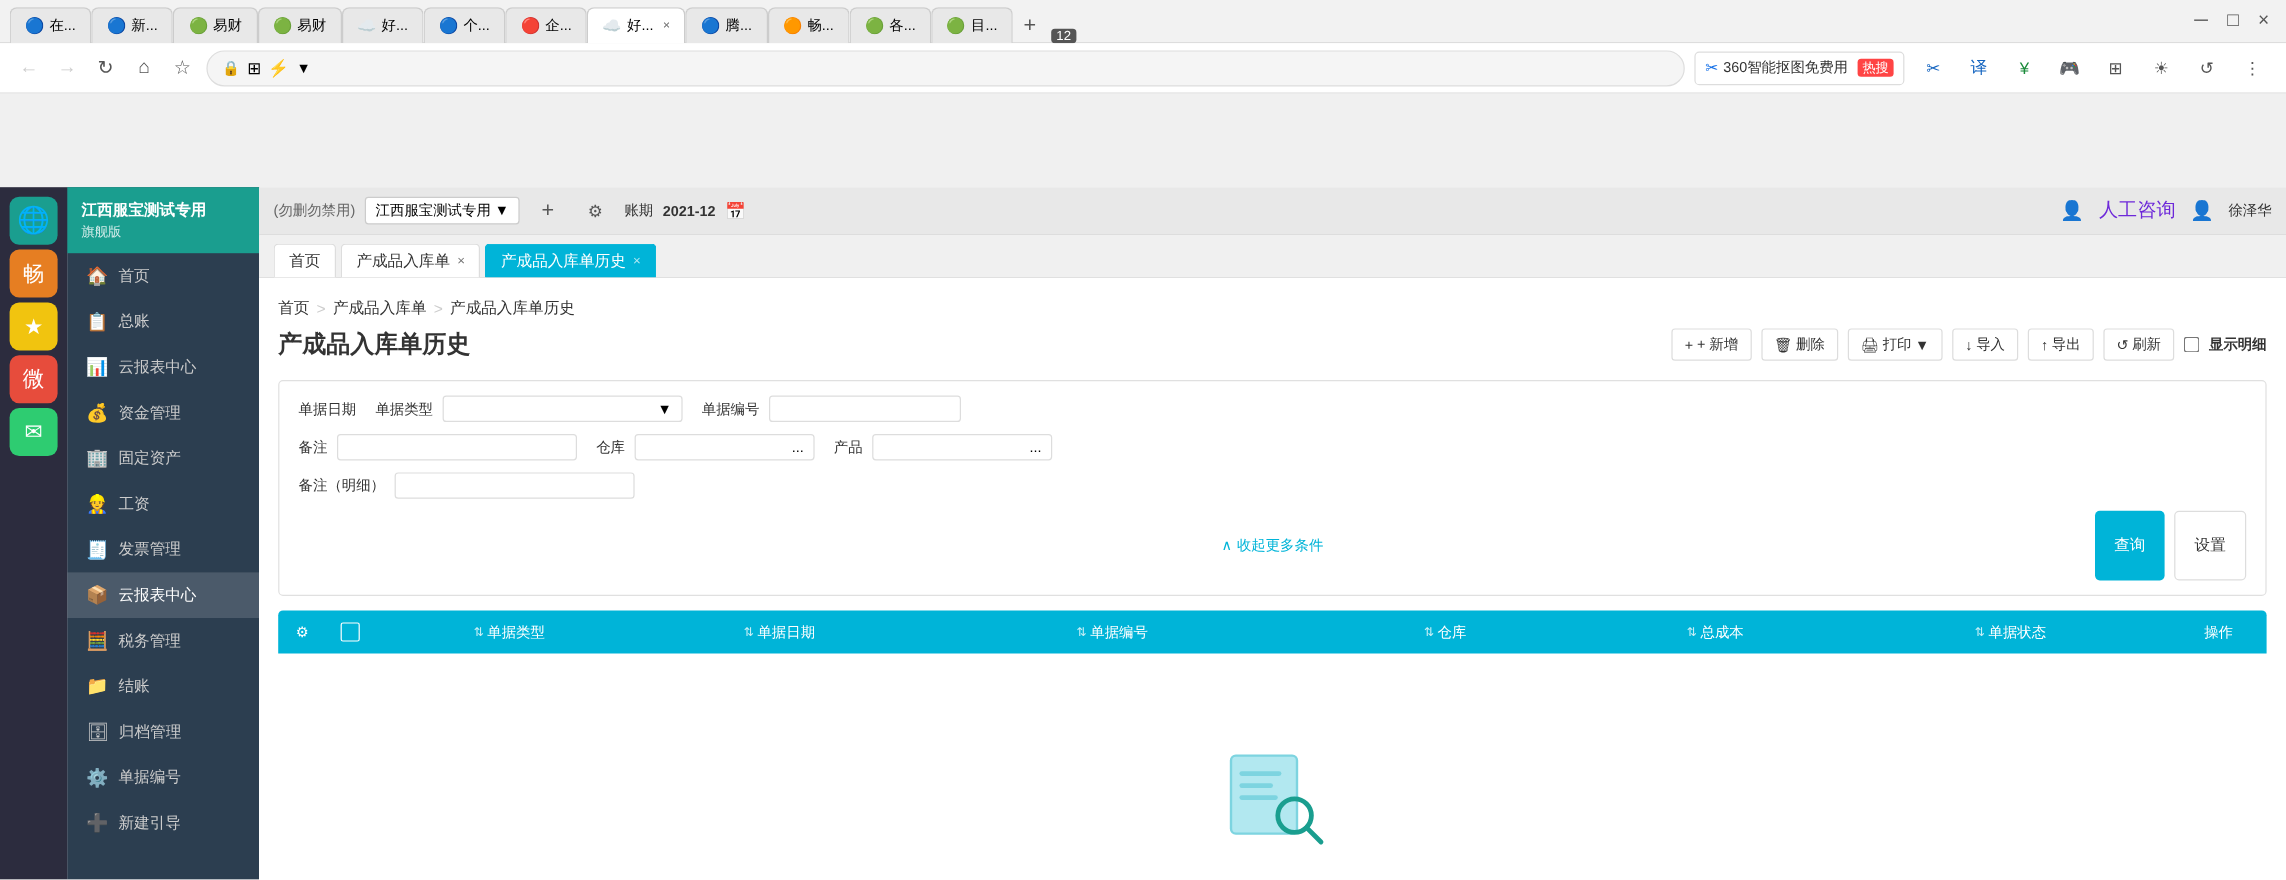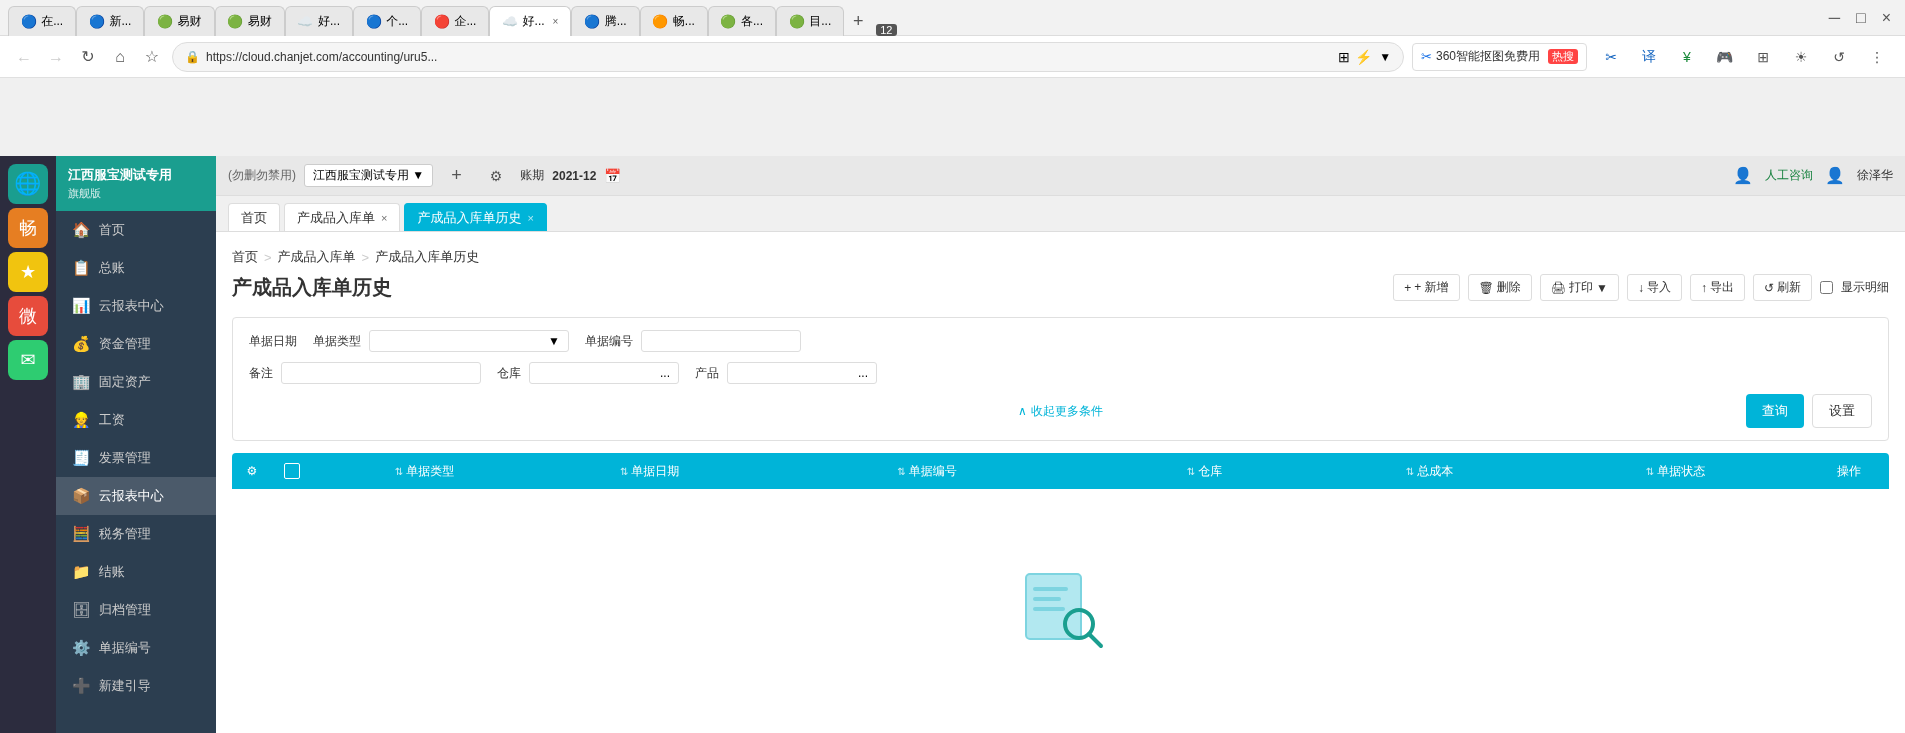--- a/index.html
+++ b/index.html
@@ -257,21 +257,21 @@
       cursor: pointer;
     }
     .period-label { font-size: 12px; color: #333; }
     .period-value { font-size: 12px; color: #333; font-weight: bold; }
     .right-user-area {
       margin-left: auto;
       display: flex;
       align-items: center;
       gap: 12px;
     }
-    .user-service { font-size: 12px; color: #15803d; cursor: pointer; }
+    .user-service { font-size: 16px; color: #6d28d9; cursor: pointer; }
     .user-name { font-size: 12px; color: #333; }
 
     
     .page-tabs {
       height: 36px;
       background: #f0f0f0;
       display: flex;
       align-items: flex-end;
       border-bottom: 1px solid #ddd;
       padding: 0 12px;
@@ -331,20 +331,21 @@
       border-radius: 3px;
       background: white;
       cursor: pointer;
       font-size: 12px;
       color: #333;
     }
     .show-detail-label {
       font-size: 12px;
       color: #333;
       margin-left: 4px;
+      font-weight: bold;
     }
 
     
     .search-area {
       background: white;
       border: 1px solid #e0e0e0;
       border-radius: 4px;
       padding: 12px 16px;
       margin-bottom: 12px;
     }
@@ -419,21 +420,21 @@
       border-radius: 4px;
       padding: 5px 16px;
       cursor: pointer;
       font-size: 13px;
     }
     .settings-btn {
       background: white;
       color: #333;
       border: 1px solid #ddd;
       border-radius: 4px;
-      padding: 7px 16px;
+      padding: 19px 16px;
       cursor: pointer;
       font-size: 13px;
     }
 
     
     .data-table-wrapper {
       margin-top: 8px;
     }
     .table-header {
       background: #00b4d8;
@@ -566,21 +567,20 @@
 </div>
 
 <div class="browser-address-bar">
   <div class="nav-btn disabled">←</div>
   <div class="nav-btn disabled">→</div>
   <div class="nav-btn">↻</div>
   <div class="nav-btn">⌂</div>
   <div class="nav-btn">☆</div>
   <div class="address-input">
     <span style="color:#666;font-size:12px;">🔒</span>
-    <span class="address-text">https://cloud.chanjet.com/accounting/uru5...</span>
     <span style="font-size:14px;">⊞</span>
     <span style="font-size:14px;">⚡</span>
     <span style="font-size:12px;">▼</span>
   </div>
   <div class="search-box-360">
     <span style="color:#1a73e8;font-size:13px;">✂</span>
     <span>360智能抠图免费用</span>
     <span class="hot-badge">热搜</span>
   </div>
   <div class="toolbar-icons">
@@ -780,20 +780,26 @@
             </div>
             <div class="search-field">
               <span class="search-label">产品</span>
               <div class="dropdown-select" style="width:150px;">
                 <span></span>
                 <span>...</span>
               </div>
             </div>
           </div>
 
+          <div class="search-row">
+            <div class="search-field">
+              <span class="search-label">备注（明细）</span>
+              <input class="search-input-field" type="text" style="width: 200px;">
+            </div>
+          </div>
 
           <div style="display:flex;align-items:center;justify-content:space-between;margin-top:6px;">
             <div style="flex:1;"></div>
             <div class="collapse-btn">
               <span>∧</span>
               <span>收起更多条件</span>
             </div>
             <div style="flex:1;display:flex;justify-content:flex-end;gap:8px;">
               <button class="query-btn">查询</button>
               <button class="settings-btn">设置</button>

